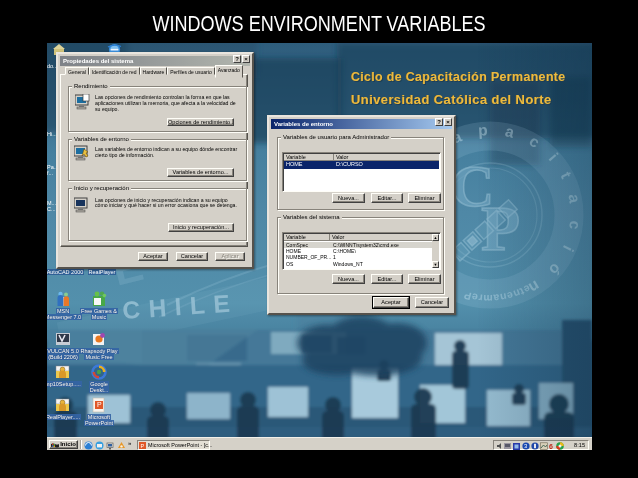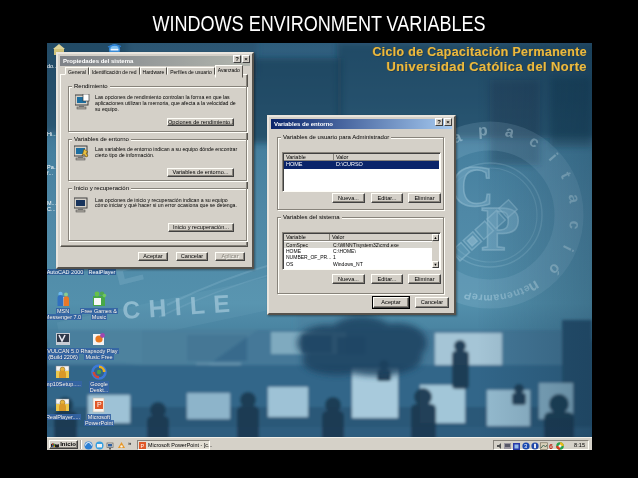--- a/index.html
+++ b/index.html
@@ -32,25 +32,25 @@
 .txt{position:absolute;font-size:5.2px;line-height:5.9px;color:#000;white-space:nowrap;}
 .dicon{position:absolute;width:44px;text-align:center;}
 .dicon svg{display:block;margin:0 auto;}
 .dlab{margin-top:2px;font-size:5.5px;line-height:5.8px;color:#fff;}
 .dlab{display:block;}
 .dicon .dlab{text-align:center;}
 .dlab{text-shadow:0 0 1px rgba(0,0,0,.5);}
 .dicon .dlab{background:none;}
 .dlab{padding:0;}
 .hl{background:rgba(52,100,165,0.9);padding:0 1px;box-decoration-break:clone;-webkit-box-decoration-break:clone;}
-.brand{position:absolute;left:304px;top:2px;width:236px;text-align:right;}
+.brand{position:absolute;left:304px;top:27px;width:236px;text-align:left;}
 .b1{font-size:12.5px;font-weight:bold;color:#eaba41;letter-spacing:0.3px;white-space:nowrap;
   text-shadow:1px 1px 0 #1d3d55,-0.5px -0.5px 0 #8a6a20;}
 .b2{font-size:13px;font-weight:bold;color:#eaba41;letter-spacing:0.4px;white-space:nowrap;
-  text-shadow:1px 1px 0 #1d3d55,-0.5px -0.5px 0 #8a6a20;margin-top:0px;}
+  text-shadow:1px 1px 0 #1d3d55,-0.5px -0.5px 0 #8a6a20;margin-top:8px;}
 .b3{font-size:7.6px;font-weight:bold;color:#c4dcec;letter-spacing:0.2px;white-space:nowrap;
   text-shadow:0.5px 0.5px 0 #1d3d55;margin-top:1.5px;}
 </style>
 </head>
 <body>
 <div class="title">WINDOWS ENVIRONMENT VARIABLES</div>
 <div class="screen">
   <svg class="wall" width="545" height="407" viewBox="0 0 545 407">
     <defs>
       <filter id="b1" x="-30%" y="-30%" width="160%" height="160%">

